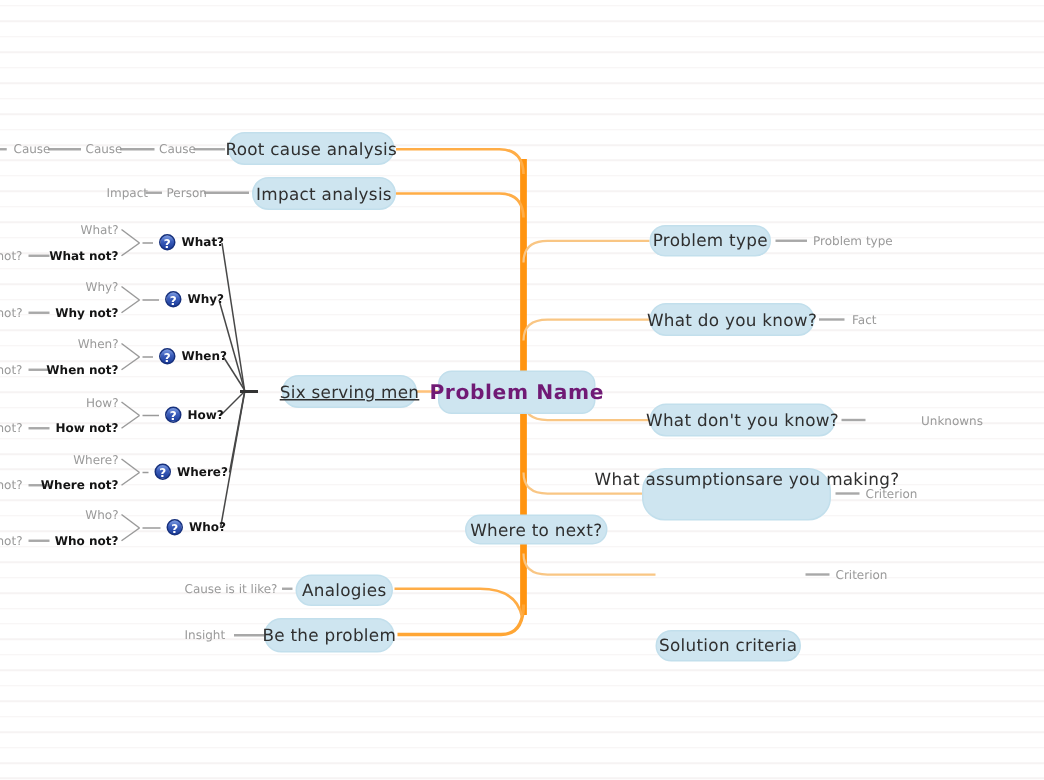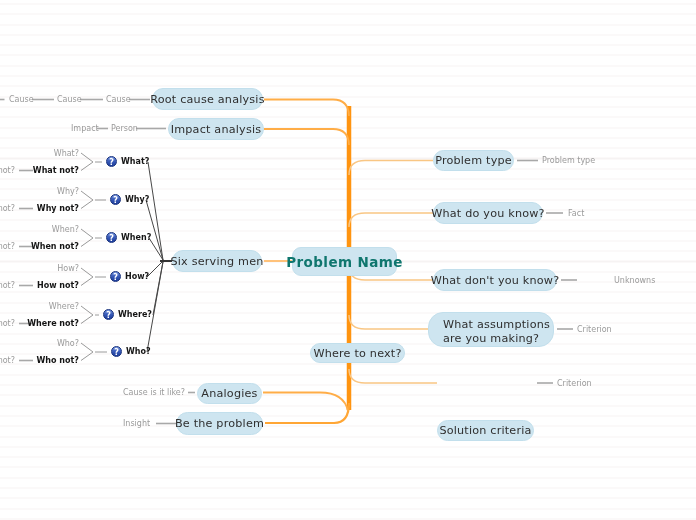--- a/index.html
+++ b/index.html
@@ -10,23 +10,23 @@
     background-position:0 3.5px;
   }
   #wires{position:absolute;left:0;top:0;z-index:1;}
   .node{
     position:absolute;z-index:2;background:#cee5f0;border:1px solid #c2dfec;
     border-radius:12px;display:flex;align-items:center;justify-content:center;
     font-size:11.2px;color:#2f2f2f;letter-spacing:0.2px;white-space:nowrap;
     box-sizing:border-box;
   }
   .node.center{
-    font-size:13.5px;font-weight:bold;color:#0f766e;border-radius:9px;letter-spacing:0.4px;
+    font-size:13.5px;font-weight:bold;color:#701a75;border-radius:9px;letter-spacing:0.4px;
   }
-  .node.multiline{flex-direction:column;align-items:flex-start;justify-content:flex-end;
+  .node.multiline{flex-direction:row;align-items:flex-start;justify-content:center;
     padding-left:14px;line-height:14px;}
   .leaf{
     position:absolute;z-index:2;font-size:8px;color:#9a9a9a;white-space:nowrap;line-height:10px;
   }
   .leaf.dark{color:#141414;font-weight:bold;}
   .leaf.right-anchor{text-align:right;}
   .qnode{position:absolute;z-index:2;display:flex;align-items:center;}
   .qicon{
     width:11px;height:11px;border-radius:50%;margin-right:4px;flex:0 0 auto;
     background:linear-gradient(180deg,#7d9ce2 0%,#3a5cba 45%,#1d3e9c 100%);
@@ -107,21 +107,21 @@
       <path d="M349,266 Q349,280 365,280 H433" stroke="#f9c684" stroke-width="1.5"></path>
       <path d="M349,315 Q349,329 365,329 H428" stroke="#f9c684" stroke-width="1.5"></path>
       <path d="M349,369 Q349,383 365,383 H437" stroke="#f9c684" stroke-width="1.5"></path>
     </g>
   </svg>
 
   <div class="node center" style="left:292px;top:247px;width:105px;height:29px;">Problem Name</div>
 
   <div class="node" style="left:152px;top:88px;width:111px;height:22px;">Root cause analysis</div>
   <div class="node" style="left:168px;top:118px;width:96px;height:22px;">Impact analysis</div>
-  <div class="node" style="left:172px;top:250px;width:90px;height:22px;">Six serving men</div>
+  <div class="node" style="left:188px;top:250px;width:90px;height:22px;text-decoration:underline;">Six serving men</div>
   <div class="node" style="left:197px;top:383px;width:65px;height:21px;">Analogies</div>
   <div class="node" style="left:176px;top:412px;width:87px;height:23px;">Be the problem</div>
 
   <div class="leaf" style="left:9px;top:95px;">Cause</div>
   <div class="leaf" style="left:57px;top:95px;">Cause</div>
   <div class="leaf" style="left:106px;top:95px;">Cause</div>
   <div class="leaf" style="left:71px;top:124px;">Impact</div>
   <div class="leaf" style="left:111px;top:124px;">Person</div>
 
   <div class="leaf" style="left:123px;top:388px;">Cause is it like?</div>

